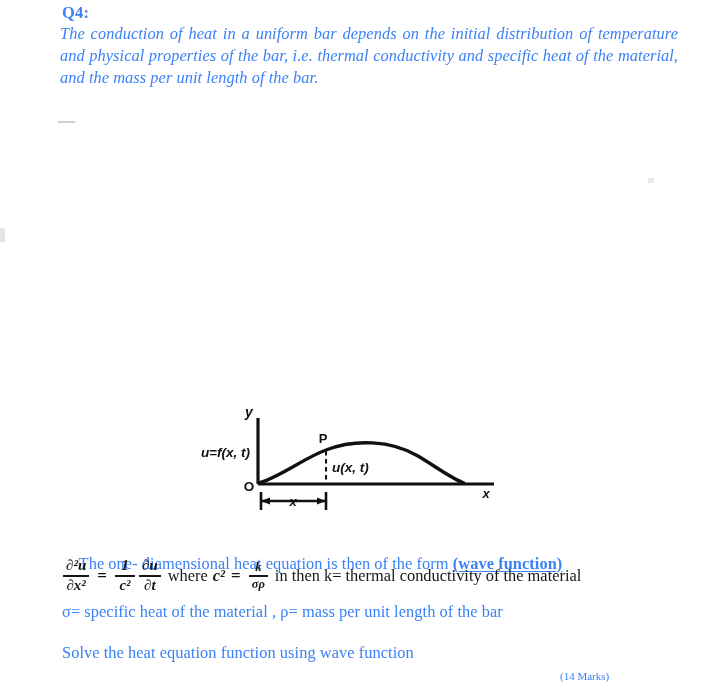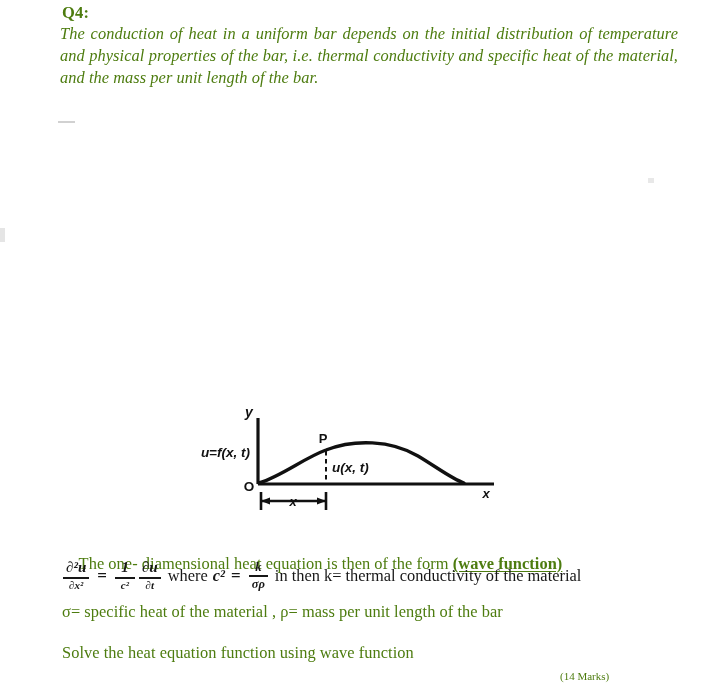--- a/index.html
+++ b/index.html
@@ -22,21 +22,21 @@
     inset: 0;
     background: #ffffff;
   }
 
   
   .txt {
     position: absolute;
     font-family: "Liberation Serif", "DejaVu Serif", serif;
     font-size: 16.4px;
     line-height: 22px;
-    color: #4d7c0f;
+    color: #3b82f6;
     white-space: pre-wrap;
   }
 
   #q-label {
     left: 62px;
     top: 2px;
     font-weight: bold;
     font-size: 16.5px;
     letter-spacing: 0.2px;
   }
@@ -124,21 +124,21 @@
     font-size: 15px;
   }
   .frac .bar {
     width: 100%;
     min-width: 20px;
     height: 2px;
     background: #171717;
   }
   .frac .den {
     padding: 1px 3px 0 3px;
-    font-size: 11px;
+    font-size: 15px;
   }
   .frac.small .num, .frac.small .den { font-size: 12.5px; }
   .frac.small .bar { height: 1.6px; min-width: 13px; }
   .eqsign { margin: 0 6px; font-weight: bold; font-size: 17px; }
   .word { font-family: "Liberation Serif", "DejaVu Serif", serif; }
   .sp4 { display: inline-block; width: 5px; }
 
   
   #diagram {
     position: absolute;

